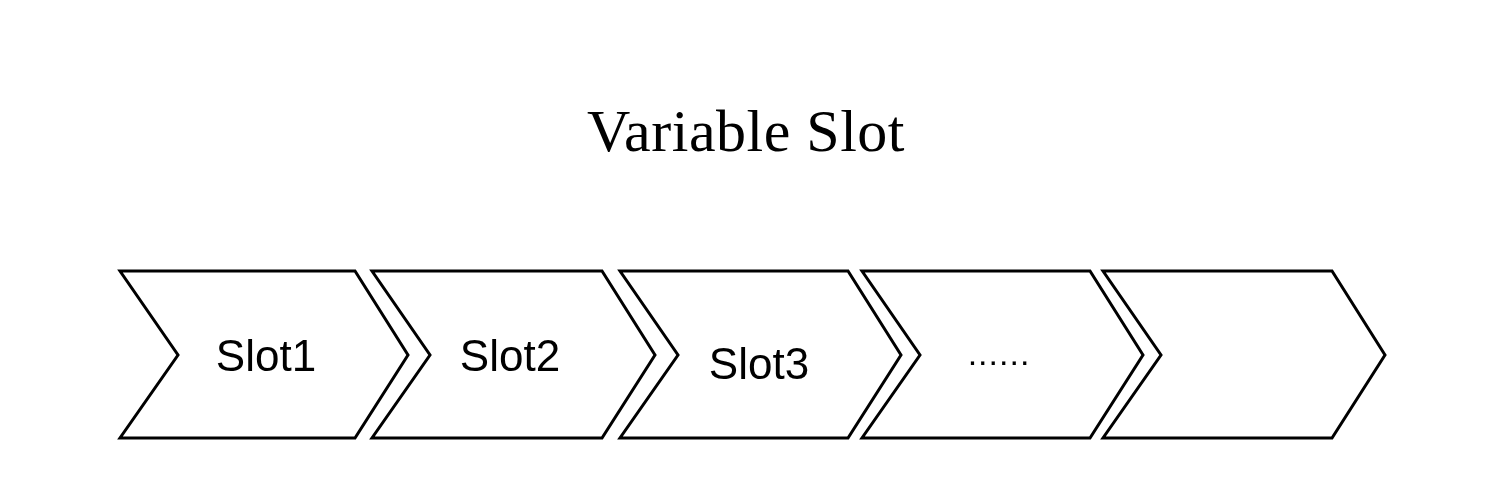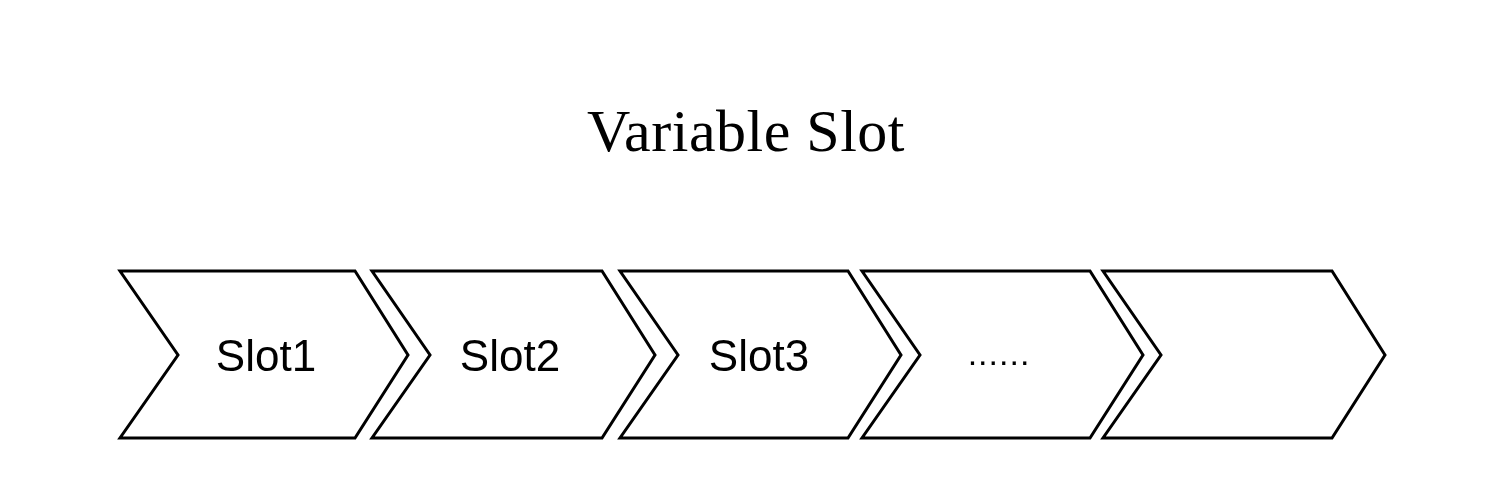--- a/index.html
+++ b/index.html
@@ -85,19 +85,19 @@
       <polygon class="chevron-shape" points="372,271 602,271 655,355 602,438 372,438 430,355"></polygon>
       <polygon class="chevron-shape" points="620,271 848,271 901,355 848,438 620,438 678,355"></polygon>
       <polygon class="chevron-shape" points="862,271 1090,271 1143,355 1090,438 862,438 920,355"></polygon>
       <polygon class="chevron-shape" points="1103,271 1332,271 1385,355 1332,438 1103,438 1161,355"></polygon>
     </svg>
 
     <div class="chevron-label" style="left:266px; top:356px;">Slot1</div>
 
     <div class="chevron-label" style="left:491px; top:356px;margin-left:19px;">Slot2</div>
 
-    <div class="chevron-label" style="left:759px; top:356px;">Slot3</div>
+    <div class="chevron-label" style="left:759px; top:364px;">Slot3</div>
 
     <div class="chevron-label dots" style="left:999px; top:353px;">......</div>
 
   </div>
 
 </div>
 
 </body></html>

